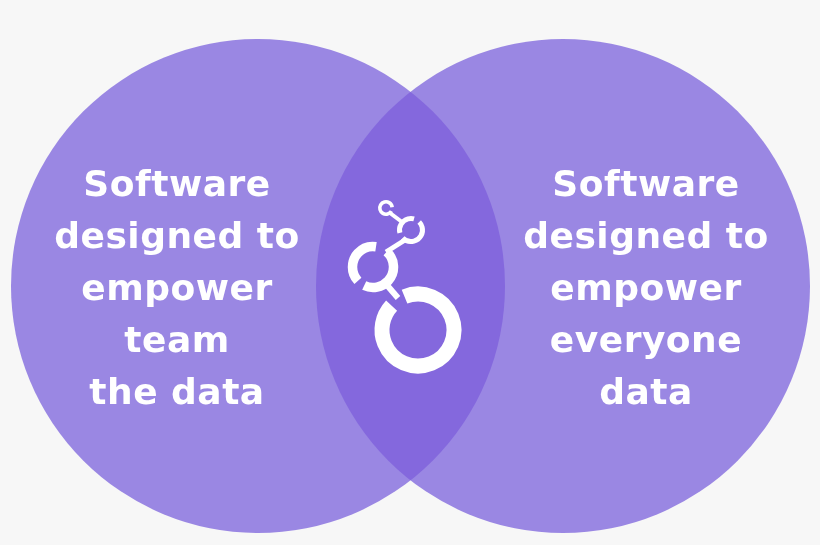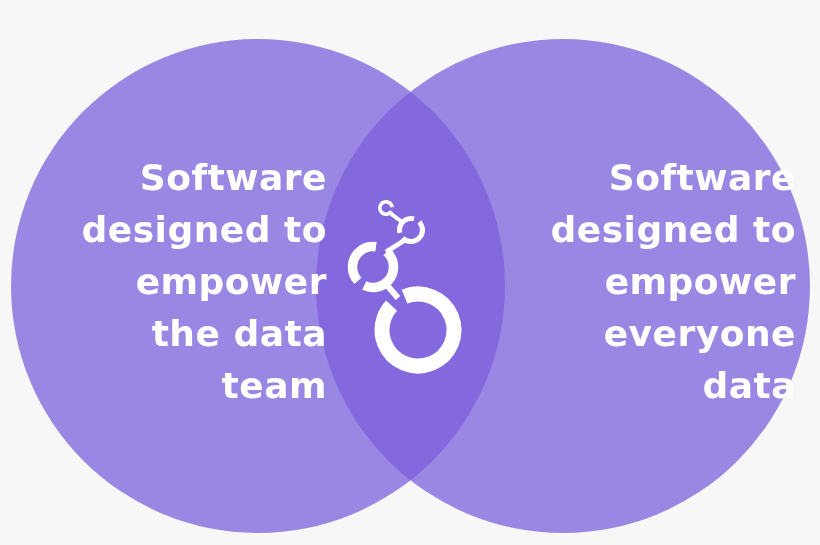--- a/index.html
+++ b/index.html
@@ -16,23 +16,23 @@
     }
     .venn-svg {
       position: absolute;
       left: 0;
       top: 0;
       width: 820px;
       height: 545px;
     }
     .label-block {
       position: absolute;
-      top: 152px;
+      top: 158px;
       width: 300px;
-      text-align: right;
+      text-align: center;
       color: #ffffff;
       font-family: "DejaVu Sans", sans-serif;
       font-size: 36px;
       font-weight: bold;
       line-height: 52px;
       letter-spacing: 0.5px;
     }
     .label-block.left { left: 27px; }
     .label-block.right { left: 496px; }
     .label-line { display: block; white-space: nowrap; }
@@ -64,22 +64,22 @@
       <circle cx="373" cy="267" r="20.5" stroke-width="9.5" stroke-dasharray="58 8 50 13" transform="rotate(-48 373 267)"></circle>
 
       <circle cx="418" cy="330" r="36" stroke-width="15" stroke-dasharray="210 16" transform="rotate(-112 418 330)"></circle>
     </g>
   </svg>
 
   <div class="label-block left">
     <span class="label-line">Software</span>
     <span class="label-line">designed to</span>
     <span class="label-line">empower</span>
+    <span class="label-line">team</span>
     <span class="label-line">the data</span>
-    <span class="label-line">team</span>
   </div>
 
   <div class="label-block right">
     <span class="label-line">Software</span>
     <span class="label-line">designed to</span>
     <span class="label-line">empower</span>
     <span class="label-line">everyone</span>
     <span class="label-line">data</span>
   </div>
 </div>

